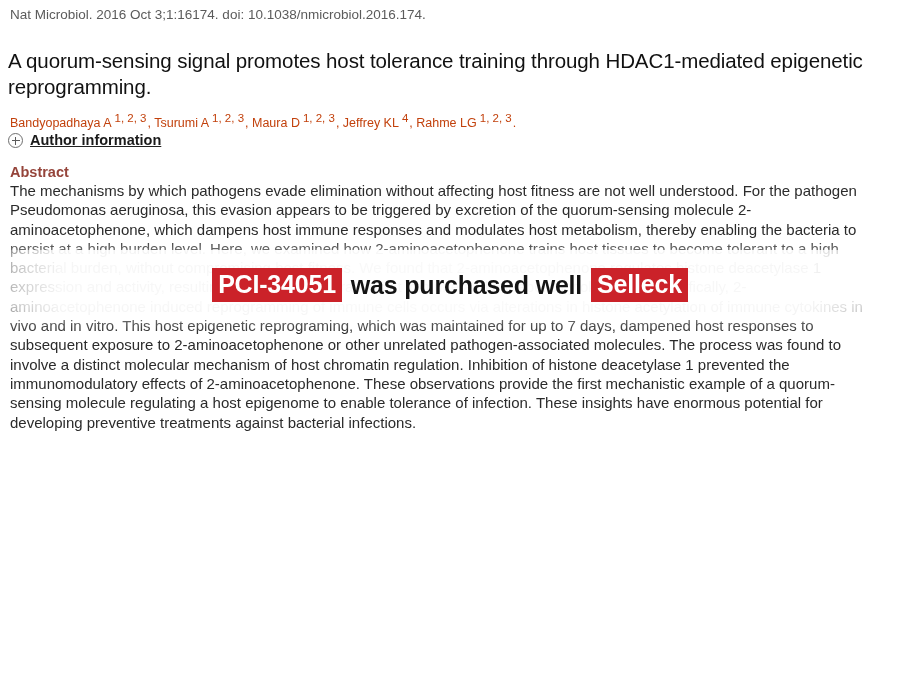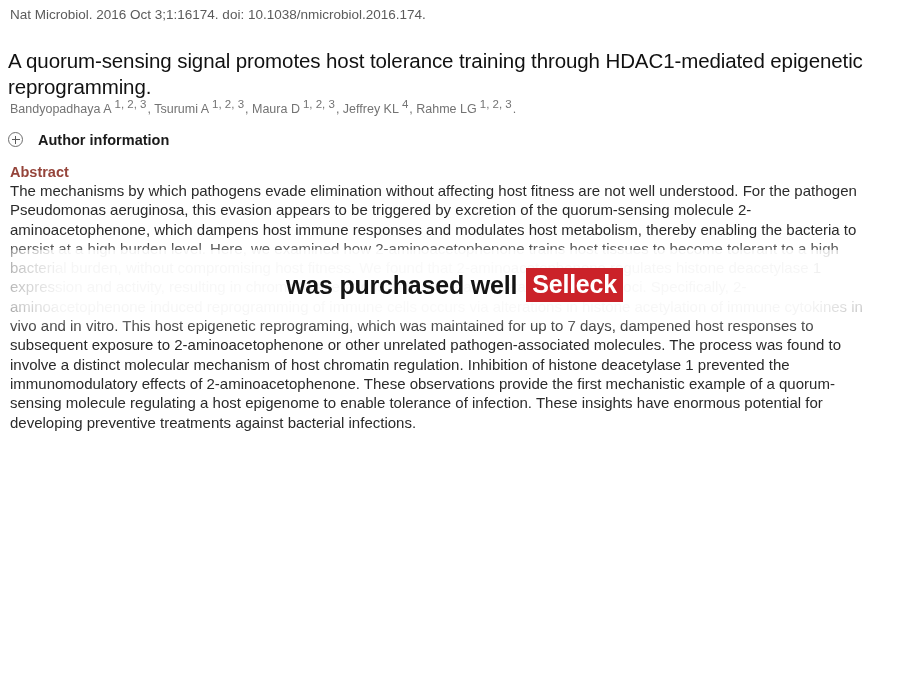--- a/index.html
+++ b/index.html
@@ -44,42 +44,43 @@
     line-height: 26px;
     font-weight: normal;
     color: #111111;
     letter-spacing: -0.1px;
   }
 
   
   .authors {
     position: absolute;
     left: 10px;
-    top: 101px;
+    top: 115px;
     width: 884px;
     font-size: 12.5px;
     line-height: 17px;
-    color: #737373;
+    color: #c2410c;
   }
   .authors .sup {
     font-size: 11.5px;
     vertical-align: super;
     line-height: 0;
     padding: 0 1px 0 3px;
   }
 
   
   .authorinfo {
     position: absolute;
     left: 8px;
     top: 132px;
     display: flex;
-    align-items: flex-start;
-    gap: 15px;
+    align-items: flex-end;
+    gap: 7px;
     cursor: pointer;
+    text-decoration: underline;
   }
   .plus-circle {
     width: 13px;
     height: 13px;
     flex: 0 0 13px;
     border: 1px solid #6f6f6f;
     border-radius: 50%;
     position: relative;
     background: #fdfdfd;
   }
@@ -203,17 +204,18 @@
   </div>
 
   <div class="abstract-heading" style="color: rgb(149, 68, 58);">Abstract</div>
 
   <div class="abstract-body">The mechanisms by which pathogens evade elimination without affecting host fitness are not well understood. For the pathogen Pseudomonas aeruginosa, this evasion appears to be triggered by excretion of the quorum-sensing molecule 2-aminoacetophenone, which dampens host immune responses and modulates host metabolism, thereby enabling the bacteria to persist at a high burden level. Here, we examined how 2-aminoacetophenone trains host tissues to become tolerant to a high bacterial burden, without compromising host fitness. We found that 2-aminoacetophenone regulates histone deacetylase 1 expression and activity, resulting in chromatin alterations at immune and metabolic cytokine loci. Specifically, 2-aminoacetophenone induced reprogramming of immune cells occurs via alterations in histone acetylation of immune cytokines in vivo and in vitro. This host epigenetic reprograming, which was maintained for up to 7 days, dampened host responses to subsequent exposure to 2-aminoacetophenone or other unrelated pathogen-associated molecules. The process was found to involve a distinct molecular mechanism of host chromatin regulation. Inhibition of histone deacetylase 1 prevented the immunomodulatory effects of 2-aminoacetophenone. These observations provide the first mechanistic example of a quorum-sensing molecule regulating a host epigenome to enable tolerance of infection. These insights have enormous potential for developing preventive treatments against bacterial infections.</div>
 
   <div class="fade-veil-soft"></div>
   <div class="fade-veil"></div>
 
   <div class="watermark">
+    <span class="wm-chip" style="background: rgb(203, 34, 41);">PCI-34051</span>
     <span class="wm-mid">was purchased well</span>
     <span class="wm-chip" style="background: rgb(203, 34, 41);">Selleck</span>
   </div>
 
 </div>
 
 </body></html>

